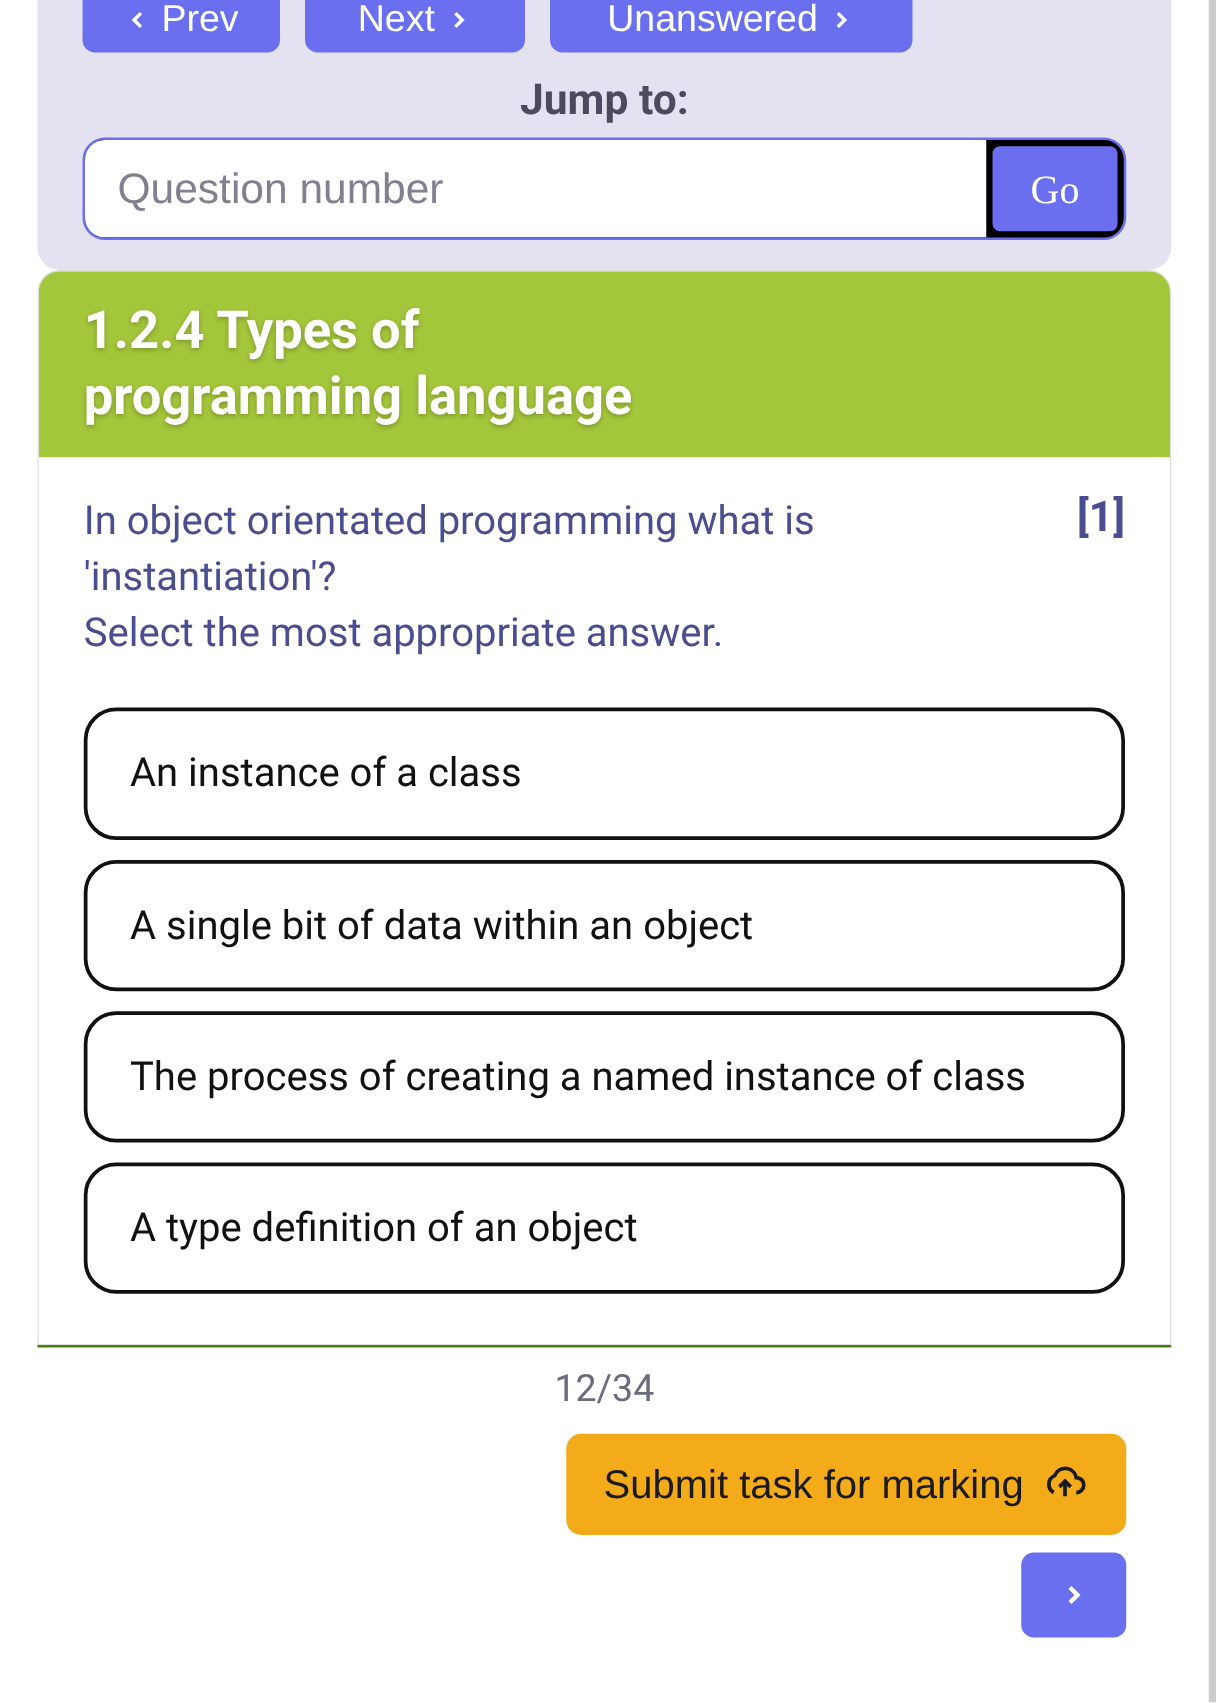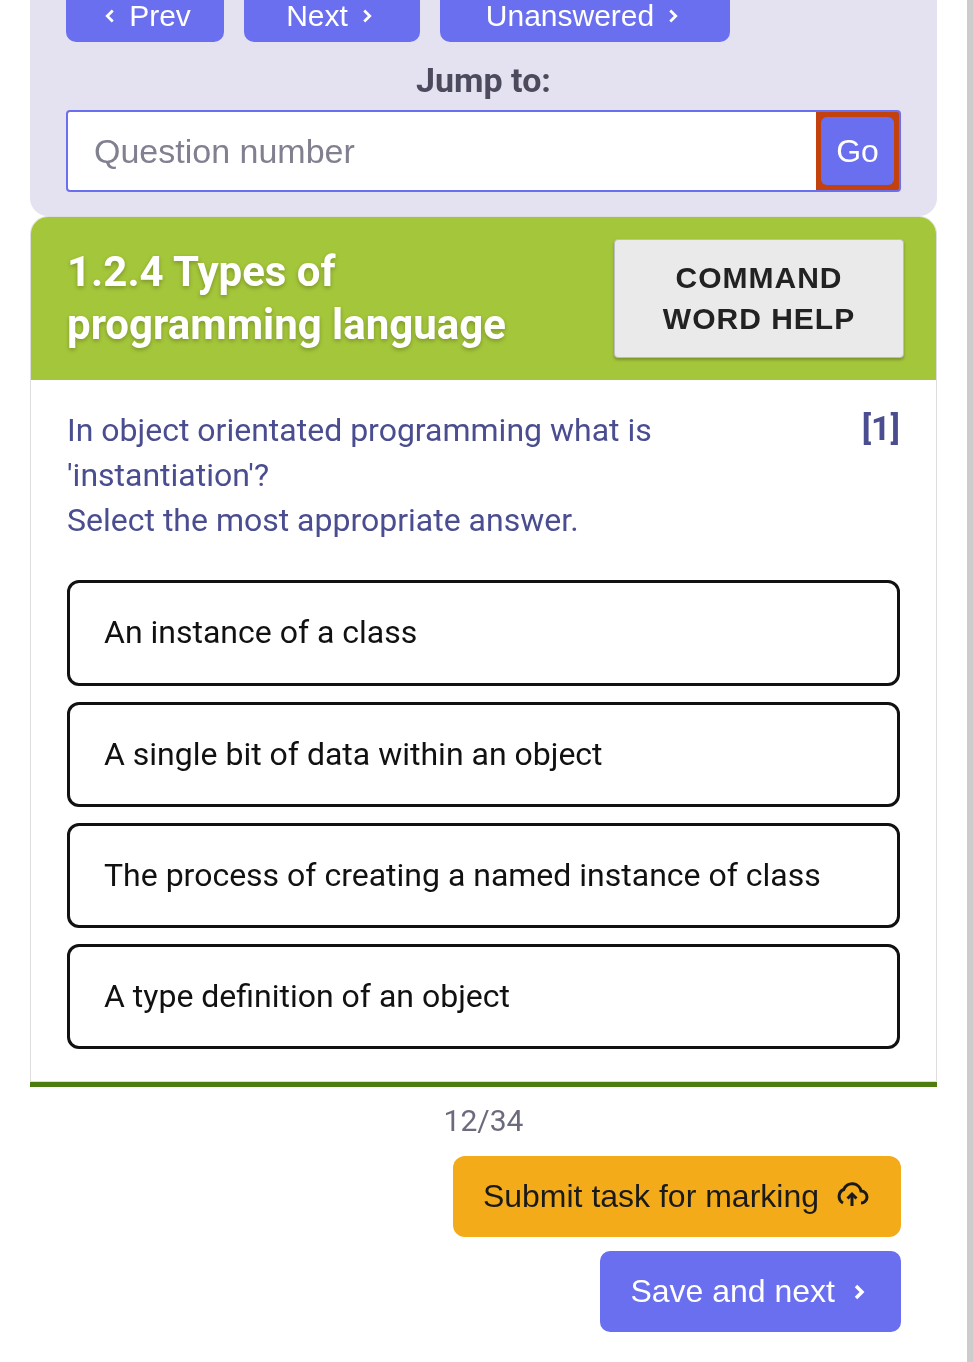--- a/index.html
+++ b/index.html
@@ -54,42 +54,43 @@
     font-weight: 700;
     color: #4b4b5d;
     margin: 18px 0 10px 0;
     text-align: center;
   }
   .jump-row {
     display: flex;
     width: 100%;
     height: 82px;
     border: 2px solid #6a6ff0;
-    border-radius: 4px;
-    background: #c2410c;
+    border-radius: 18px;
+    background: #000000;
     overflow: hidden;
   }
   .jump-input {
     flex: 1;
     border: none;
     outline: none;
     font-size: 34px;
     padding: 0 26px;
     color: #333;
   }
   .jump-input::placeholder { color: #808090; }
   .go-btn {
-    width: 73px;
+    width: 100px;
     background: #6a6ff0;
     color: #fff;
     border: none;
     font-size: 32px;
     cursor: pointer;
     border-radius: 6px;
     margin: 5px;
+    font-family: Liberation Serif, serif;
   }
   .question-card {
     border: 1px solid #ddd;
     border-radius: 18px 18px 0 0;
     overflow: hidden;
   }
   .q-header {
     background: #a4c63a;
     display: flex;
     align-items: center;
@@ -142,30 +143,30 @@
     white-space: nowrap;
   }
   .options {
     margin-top: 38px;
     display: flex;
     flex-direction: column;
     gap: 16px;
   }
   .option {
     border: 3px solid #111;
-    border-radius: 12px;
+    border-radius: 26px;
     padding: 28px 34px;
     font-size: 32px;
     color: #111;
     cursor: pointer;
     line-height: 1.35;
     background: #fff;
   }
   .footer {
-    border-top: 5px solid #4d7c0f;
+    border-top: 2px solid #4d7c0f;
     margin-top: 0;
     padding: 16px 36px 30px 36px;
     display: flex;
     flex-direction: column;
     align-items: flex-end;
     gap: 14px;
   }
   .progress {
     align-self: center;
     color: #6b6b7e;
@@ -234,21 +235,20 @@
     <div class="jump-label">Jump to:</div>
     <div class="jump-row">
       <input class="jump-input" type="text" placeholder="Question number" style="">
       <button class="go-btn">Go</button>
     </div>
   </div>
 
   <div class="question-card">
     <div class="q-header">
       <div class="q-title">1.2.4 Types of programming language</div>
-      <button class="cmd-btn">COMMAND WORD HELP</button>
     </div>
     <div class="q-body">
       <div class="q-top">
         <div class="q-text">
           <div>In object orientated programming what is 'instantiation'?</div>
           <div>Select the most appropriate answer.</div>
         </div>
         <div class="q-marks">[1]</div>
       </div>
       <div class="options">
@@ -266,21 +266,20 @@
       <span>Submit task for marking</span>
       <span class="icon">
         <svg width="38" height="30" viewBox="0 0 24 20" fill="none" stroke="currentColor" stroke-width="2">
           <path d="M18 14a4 4 0 0 0 0-8 6 6 0 0 0-11.5-1A5 5 0 0 0 6 14"></path>
           <polyline points="9 11 12 8 15 11"></polyline>
           <line x1="12" y1="8" x2="12" y2="16"></line>
         </svg>
       </span>
     </button>
     <button class="save-btn">
-      <span>Save and next</span>
       <span class="icon">
         <svg width="24" height="24" viewBox="0 0 24 24" fill="none" stroke="currentColor" stroke-width="3.5">
             <polyline points="9 18 15 12 9 6"></polyline>
           </svg>
       </span>
     </button>
   </div>
 </div>
 
 </body></html>

